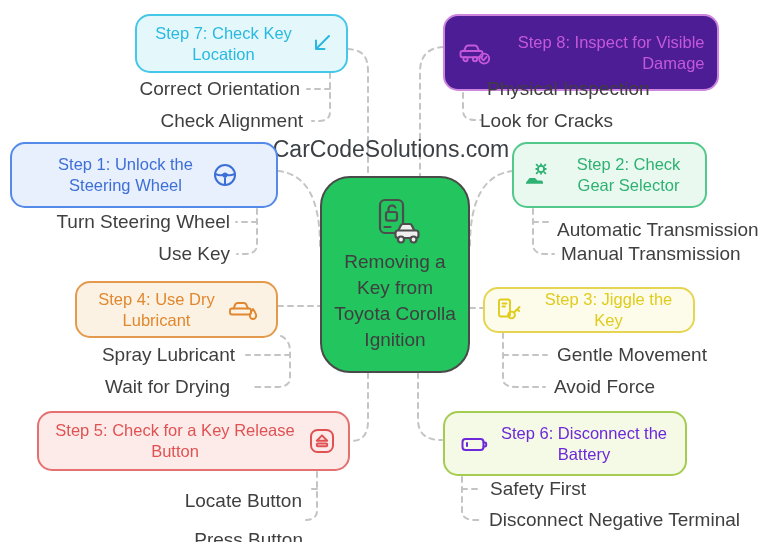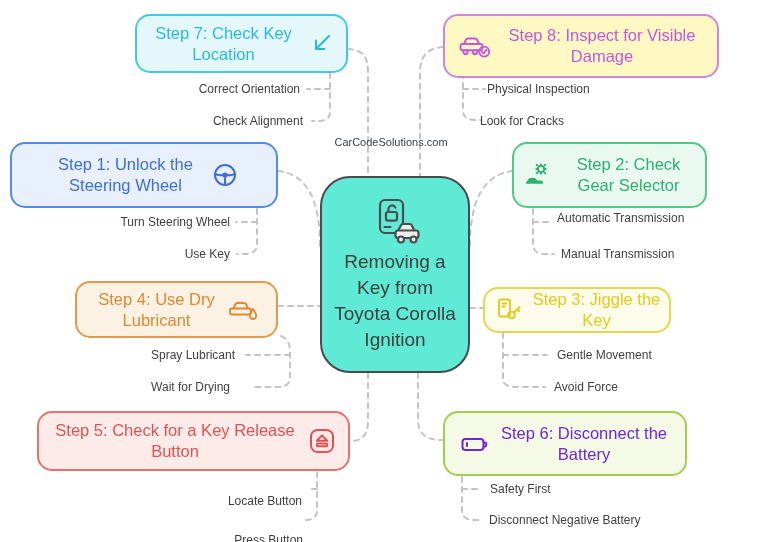--- a/index.html
+++ b/index.html
@@ -10,34 +10,34 @@
   .connectors{position:absolute;left:0;top:0;width:768px;height:542px;}
   .connectors path{stroke:var(--connector,#c4c4c4);stroke-width:2;fill:none;stroke-dasharray:5 5;stroke-linecap:round;}
   .step-node{
     position:absolute;display:flex;align-items:center;justify-content:center;gap:9px;
     border:2.5px solid;border-radius:15px;box-sizing:border-box;
     font-size:16.5px;line-height:21px;text-align:center;padding:4px 8px;background:#fff;
   }
   .step-node .icon{display:flex;flex:0 0 auto;align-items:center;}
   .step-title{display:inline-block;}
   .subitem{
-    position:absolute;white-space:nowrap;font-size:12px;line-height:20px;
+    position:absolute;white-space:nowrap;font-size:19px;line-height:20px;
     color:var(--subitem,#3f3f3f);
   }
   .center-node{
     position:absolute;left:320px;top:176px;width:150px;height:197px;
     border:2.5px solid;border-radius:30px;box-sizing:border-box;
     display:flex;flex-direction:column;align-items:center;justify-content:center;
     text-align:center;
   }
   .center-title{font-size:19px;line-height:26px;width:122px;}
   .center-icon{margin-bottom:4px;display:flex;}
   .watermark{
     position:absolute;top:136px;left:391px;transform:translateX(-50%);
-    font-size:11px;color:var(--watermark,#3b4045);white-space:nowrap;
+    font-size:23px;color:var(--watermark,#3b4045);white-space:nowrap;
   }
   svg{display:block;}
 </style>
 </head>
 <body>
 
 <div class="canvas">
 
   <svg class="connectors" viewBox="0 0 768 542" aria-hidden="true">
 
@@ -70,21 +70,21 @@
 
     <path d="M317,472 L317,511 C317,517 312,520 306,520"></path>
     <path d="M317,489 L308,489"></path>
 
     <path d="M462,477 L462,511 C462,517 467,520 474,520 L479,520"></path>
     <path d="M462,489 L481,489"></path>
   </svg>
 
   <div class="watermark">CarCodeSolutions.com</div>
 
-  <div class="center-node" style="background: #5eead4; border-color: rgb(74, 74, 74); color: rgb(63, 63, 63);">
+  <div class="center-node" style="background: #22c55e; border-color: rgb(74, 74, 74); color: rgb(63, 63, 63);">
     <span class="center-icon icon">
       <svg width="62" height="48" viewBox="0 0 62 48" fill="none" stroke="#4d4d4d" stroke-width="2.2" stroke-linecap="round" stroke-linejoin="round">
         <rect x="16" y="3" width="23" height="33" rx="5"></rect>
         <path d="M24.5 15 V11.8 A3.6 3.6 0 0 1 31.4 10.6"></path>
         <rect x="22" y="15" width="11" height="8.6" rx="1.8"></rect>
         <path d="M20.5 30 H26.5"></path>
         <path d="M34 34 L36.8 28.5 Q37.3 27 39.2 27 H45.5 Q47.4 27 47.9 28.5 L50.5 34" fill="#eeeeee"></path>
         <rect x="31.5" y="33.5" width="23" height="7.5" rx="2.5" fill="#eeeeee"></rect>
         <circle cx="37" cy="42.5" r="3" fill="#eeeeee"></circle>
         <circle cx="49.5" cy="42.5" r="3" fill="#eeeeee"></circle>
@@ -95,21 +95,21 @@
 
   <div class="step-node" style="left: 135px; top: 14px; width: 213px; height: 59px; color: rgb(41, 185, 224); border-color: rgb(69, 199, 232); background: rgb(228, 248, 252);">
     <span class="step-title" style="max-width:150px;">Step 7: Check Key Location</span>
     <span class="icon">
       <svg width="27" height="27" viewBox="0 0 27 27" fill="none" stroke="currentColor" stroke-width="2" stroke-linecap="round" stroke-linejoin="round">
         <path d="M21 6 L8 19 M8 10.5 V19 H16.5"></path>
       </svg>
     </span>
   </div>
 
-  <div class="step-node" style="left: 443px; top: 14px; width: 276px; height: 64px; color: rgb(197, 88, 218); border-color: rgb(205, 133, 222); background: #fef9c3;">
+  <div class="step-node" style="left: 443px; top: 14px; width: 276px; height: 77px; color: rgb(197, 88, 218); border-color: rgb(205, 133, 222); background: #4c1d95; text-align: right;">
     <span class="icon">
       <svg width="33" height="26" viewBox="0 0 33 26" fill="none" stroke="currentColor" stroke-width="1.9" stroke-linecap="round" stroke-linejoin="round">
         <path d="M6 11 L8 6.5 Q8.5 5.5 10 5.5 H17 Q18.5 5.5 19 6.5 L21 11"></path>
         <rect x="2.5" y="11" width="22" height="6.2" rx="2"></rect>
         <circle cx="7.5" cy="19.2" r="2.1"></circle>
         <circle cx="17" cy="19.2" r="2.1"></circle>
         <circle cx="26.2" cy="18.6" r="5"></circle>
         <path d="M23.8 18.6 l1.7 1.7 3.1-3.5"></path>
       </svg>
     </span>
@@ -142,21 +142,21 @@
     <span class="step-title" style="max-width:122px;">Step 4: Use Dry Lubricant</span>
     <span class="icon">
       <svg width="31" height="26" viewBox="0 0 31 26" fill="none" stroke="currentColor" stroke-width="1.9" stroke-linecap="round" stroke-linejoin="round">
         <path d="M6.5 11.5 L8.5 7 Q9 6 10.5 6 H17 Q18.5 6 19 7 L21 11.5"></path>
         <rect x="3" y="11.5" width="21" height="6" rx="2"></rect>
         <path d="M26 12 Q29.2 16.8 29.2 18.8 A3.2 3.2 0 0 1 22.8 18.8 Q22.8 16.8 26 12 Z"></path>
       </svg>
     </span>
   </div>
 
-  <div class="step-node" style="left: 483px; top: 287px; width: 188px; height: 46px; color: rgb(224, 204, 29); border-color: rgb(230, 213, 82); background: rgb(253, 251, 233);">
+  <div class="step-node" style="left: 483px; top: 287px; width: 212px; height: 46px; color: rgb(224, 204, 29); border-color: rgb(230, 213, 82); background: rgb(253, 251, 233);">
     <span class="icon">
       <svg width="30" height="28" viewBox="0 0 30 28" fill="none" stroke="currentColor" stroke-width="1.9" stroke-linecap="round" stroke-linejoin="round">
         <rect x="6" y="3.5" width="11" height="17" rx="2"></rect>
         <path d="M9.5 7.5 H13.5 M9.5 10.5 H12"></path>
         <circle cx="18.5" cy="19" r="3.4"></circle>
         <path d="M21 16.5 L26.5 11 M24.3 13.2 l1.8 1.8"></path>
       </svg>
     </span>
     <span class="step-title">Step 3: Jiggle the Key</span>
   </div>
@@ -187,20 +187,20 @@
   <span class="subitem" style="right:465px;top:111px;">Check Alignment</span>
   <span class="subitem" style="right:538px;top:212px;">Turn Steering Wheel</span>
   <span class="subitem" style="right:538px;top:244px;">Use Key</span>
   <span class="subitem" style="right:533px;top:345px;">Spray Lubricant</span>
   <span class="subitem" style="right:538px;top:377px;">Wait for Drying</span>
   <span class="subitem" style="right:466px;top:479px;margin-top:12px;">Locate Button</span>
   <span class="subitem" style="right:465px;top:510px;margin-top:20px;">Press Button</span>
 
   <span class="subitem" style="left:487px;top:79px;">Physical Inspection</span>
   <span class="subitem" style="left:480px;top:111px;">Look for Cracks</span>
-  <span class="subitem" style="left:557px;top:208px;">Automatic Transmission</span>
+  <span class="subitem" style="left:557px;top:220px;">Automatic Transmission</span>
   <span class="subitem" style="left:561px;top:244px;">Manual Transmission</span>
   <span class="subitem" style="left:557px;top:345px;">Gentle Movement</span>
   <span class="subitem" style="left:554px;top:377px;">Avoid Force</span>
   <span class="subitem" style="left:490px;top:479px;">Safety First</span>
-  <span class="subitem" style="left:489px;top:510px;">Disconnect Negative Battery</span>
+  <span class="subitem" style="left:489px;top:510px;">Disconnect Negative Terminal</span>
 
 </div>
 
 </body></html>

